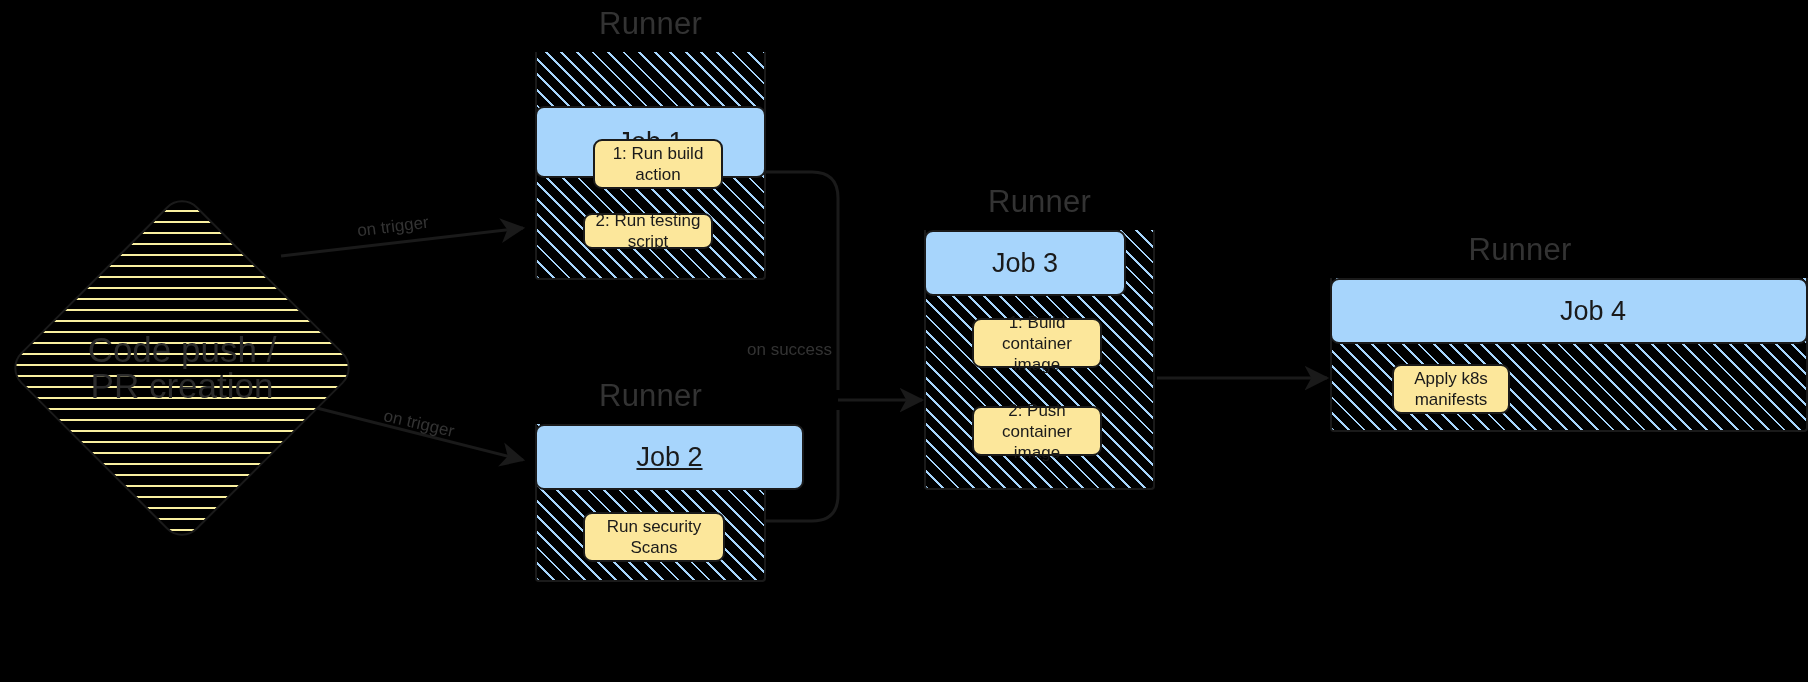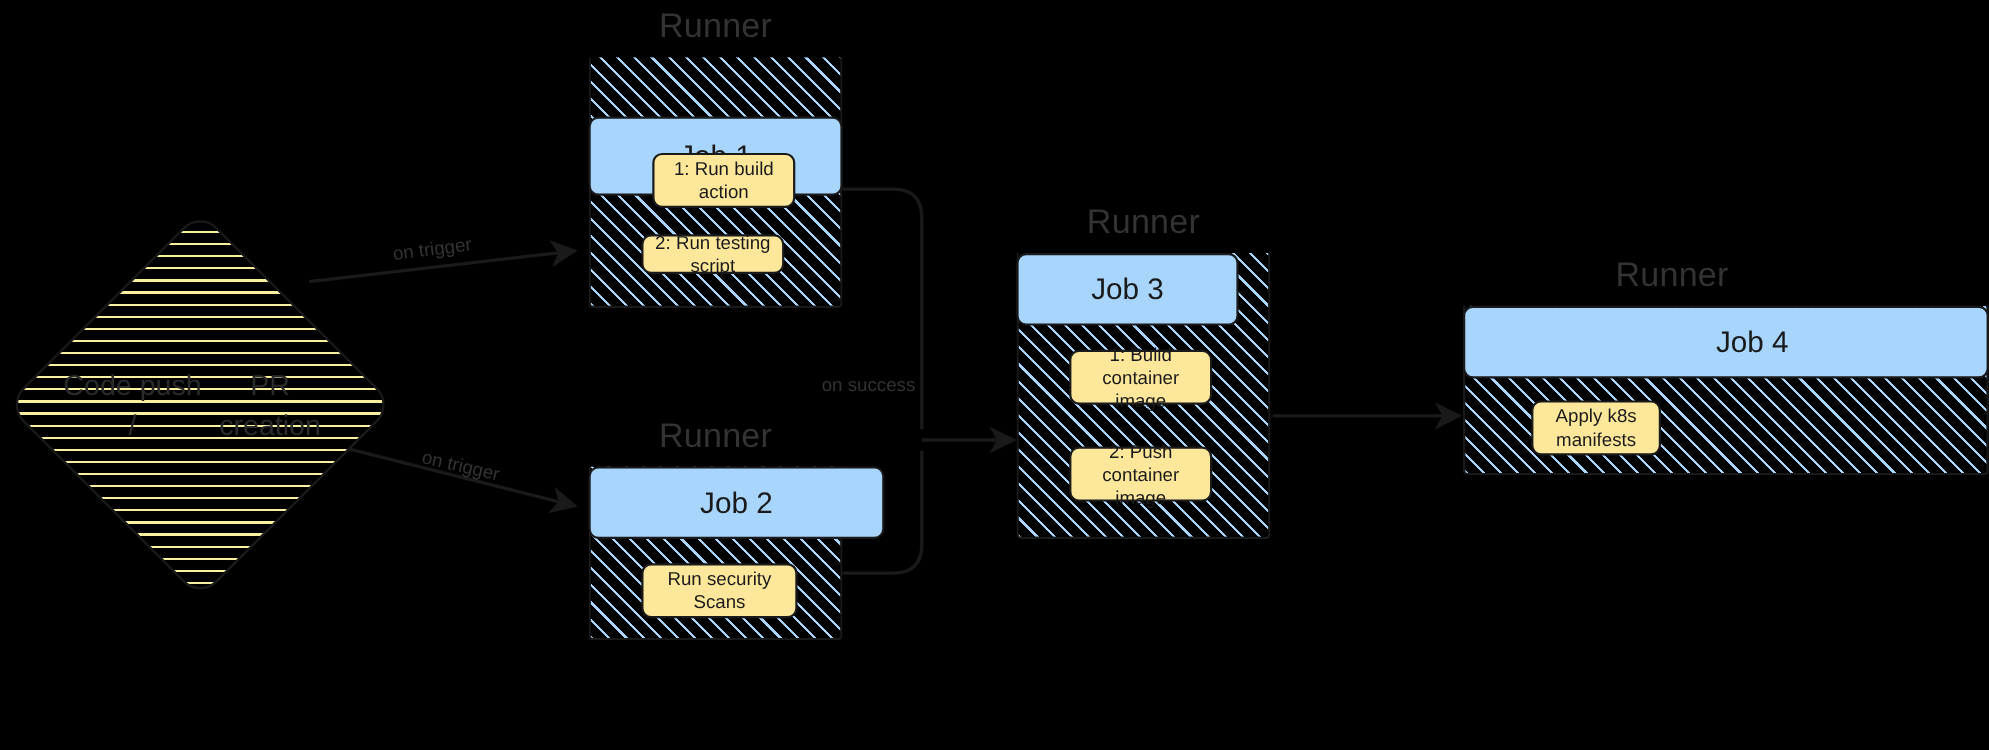--- a/index.html
+++ b/index.html
@@ -66,22 +66,22 @@
        rgba(250,240,160,1) 0px,
        rgba(250,240,160,1) 2px,
        rgba(0,0,0,0) 2px,
        rgba(0,0,0,0) 11px);
     border:2px solid #1a1a1a;
     border-radius:22px;
     box-sizing:border-box;
   }
   .diamond-text{
     position:absolute;left:0;top:0;width:100%;height:100%;
-    display:flex;flex-direction:row;align-items:center;justify-content:center;
-    color:#2b2b2b;font-size:26px;line-height:36px;text-align:center;
+    display:flex;flex-direction:column;align-items:center;justify-content:center;
+    color:#2b2b2b;font-size:35px;line-height:36px;text-align:center;
     pointer-events:none;
   }
 
   
   .edge-label{
     position:absolute;z-index:20;color:#333333;
     font-size:17px;line-height:17px;white-space:nowrap;
   }
 </style>
 </head>
@@ -121,21 +121,21 @@
     <div class="runner-label" style="top:-2px;">Runner</div>
     <div class="job-body" style="top:42px;height:228px;"></div>
     <div class="job-header" style="left:0;top:48px;width:231px;height:72px;margin-top:48px;">Job 1</div>
     <div class="step" style="left:58px;top:129px;width:130px;height:50px;">1: Run build action</div>
     <div class="step" style="left:48px;top:203px;width:130px;height:36px;">2: Run testing script</div>
   </div>
 
   <div class="runner" style="left:535px;top:382px;width:231px;height:200px;">
     <div class="runner-label" style="top:-2px;">Runner</div>
     <div class="job-body" style="top:42px;height:158px;"></div>
-    <div class="job-header" style="left:0;top:42px;width:269px;height:66px;">Job 2</div>
+    <div class="job-header" style="left:0;top:42px;width:269px;height:66px;text-decoration:underline;">Job 2</div>
     <div class="step" style="left:48px;top:130px;width:142px;height:50px;">Run security Scans</div>
   </div>
 
   <div class="runner" style="left:924px;top:188px;width:231px;height:302px;">
     <div class="runner-label" style="top:-2px;">Runner</div>
     <div class="job-body" style="top:42px;height:260px;"></div>
     <div class="job-header" style="left:0;top:42px;width:202px;height:66px;">Job 3</div>
     <div class="step" style="left:48px;top:130px;width:130px;height:50px;">1: Build container image</div>
     <div class="step" style="left:48px;top:218px;width:130px;height:50px;">2: Push container image</div>
   </div>

